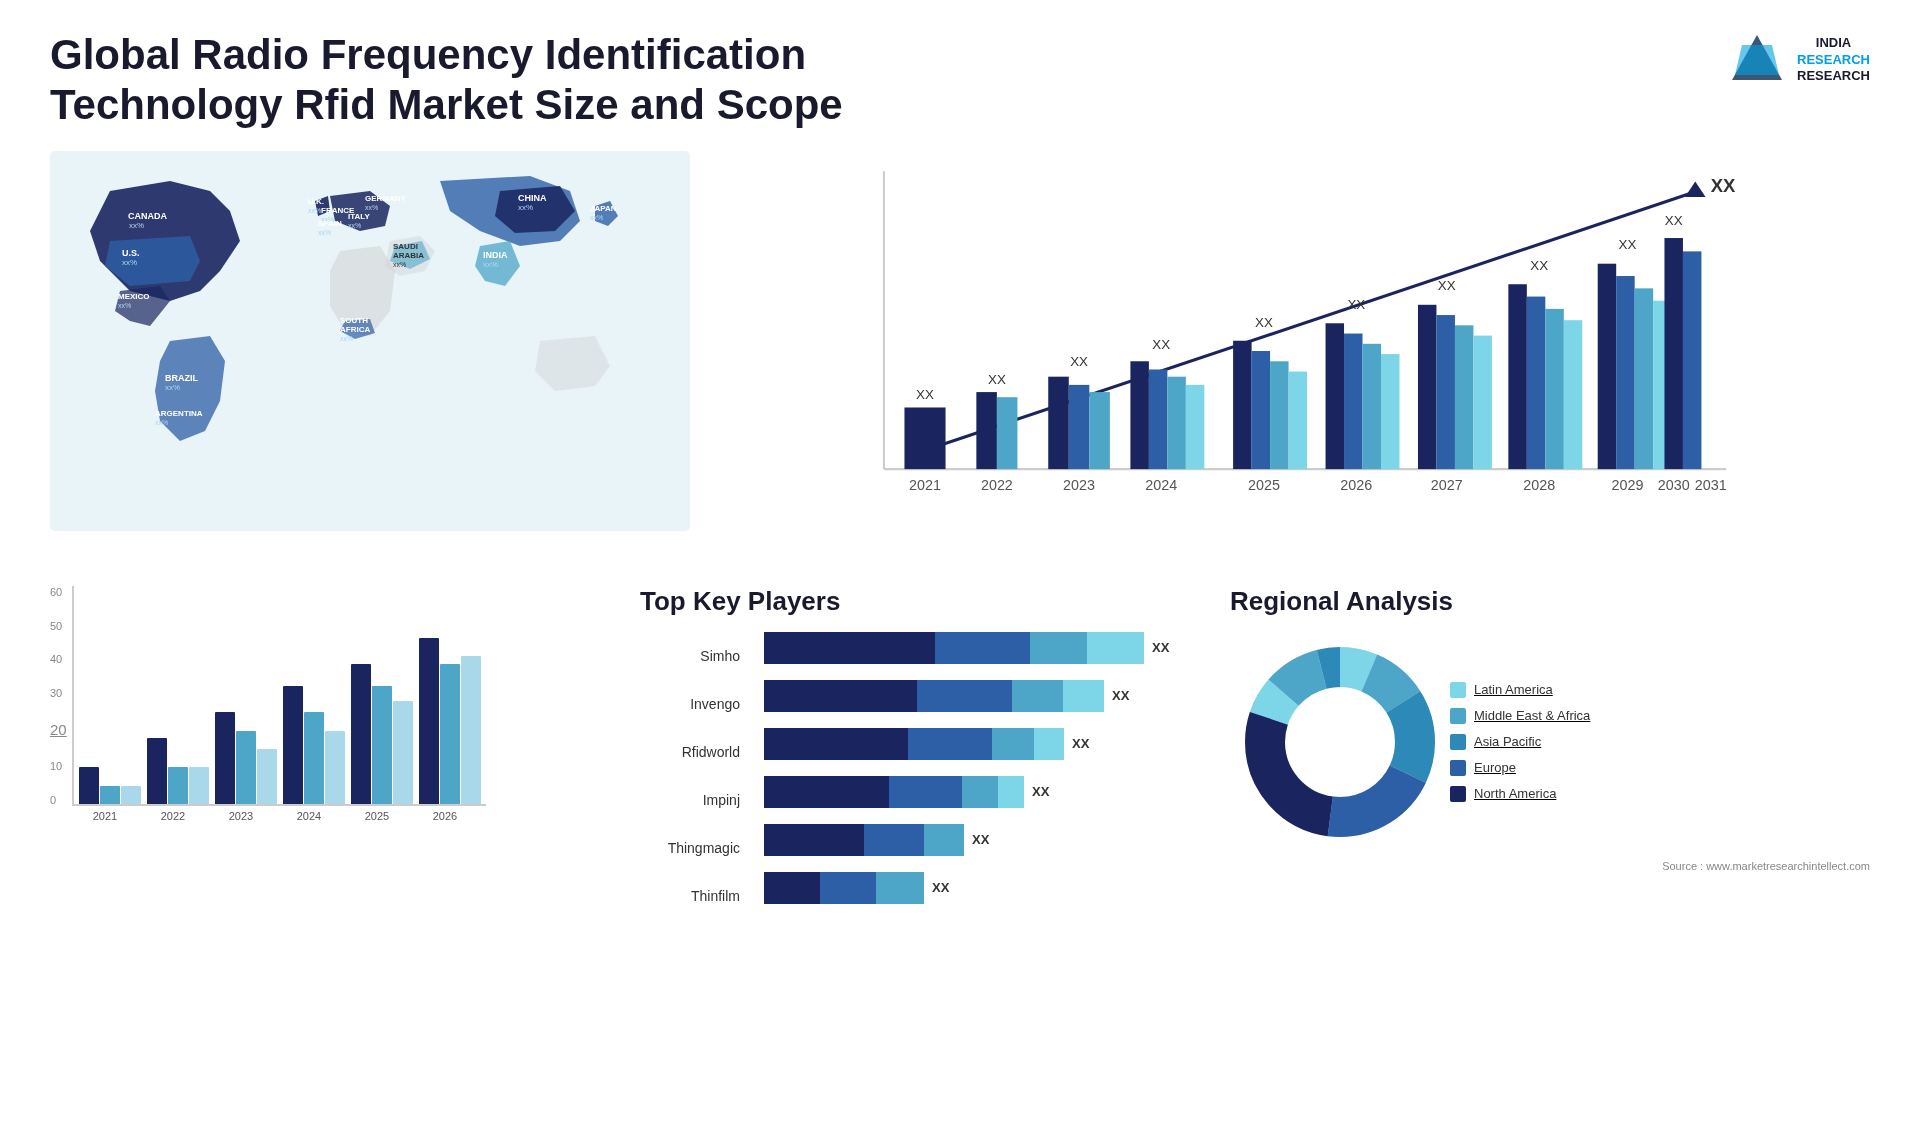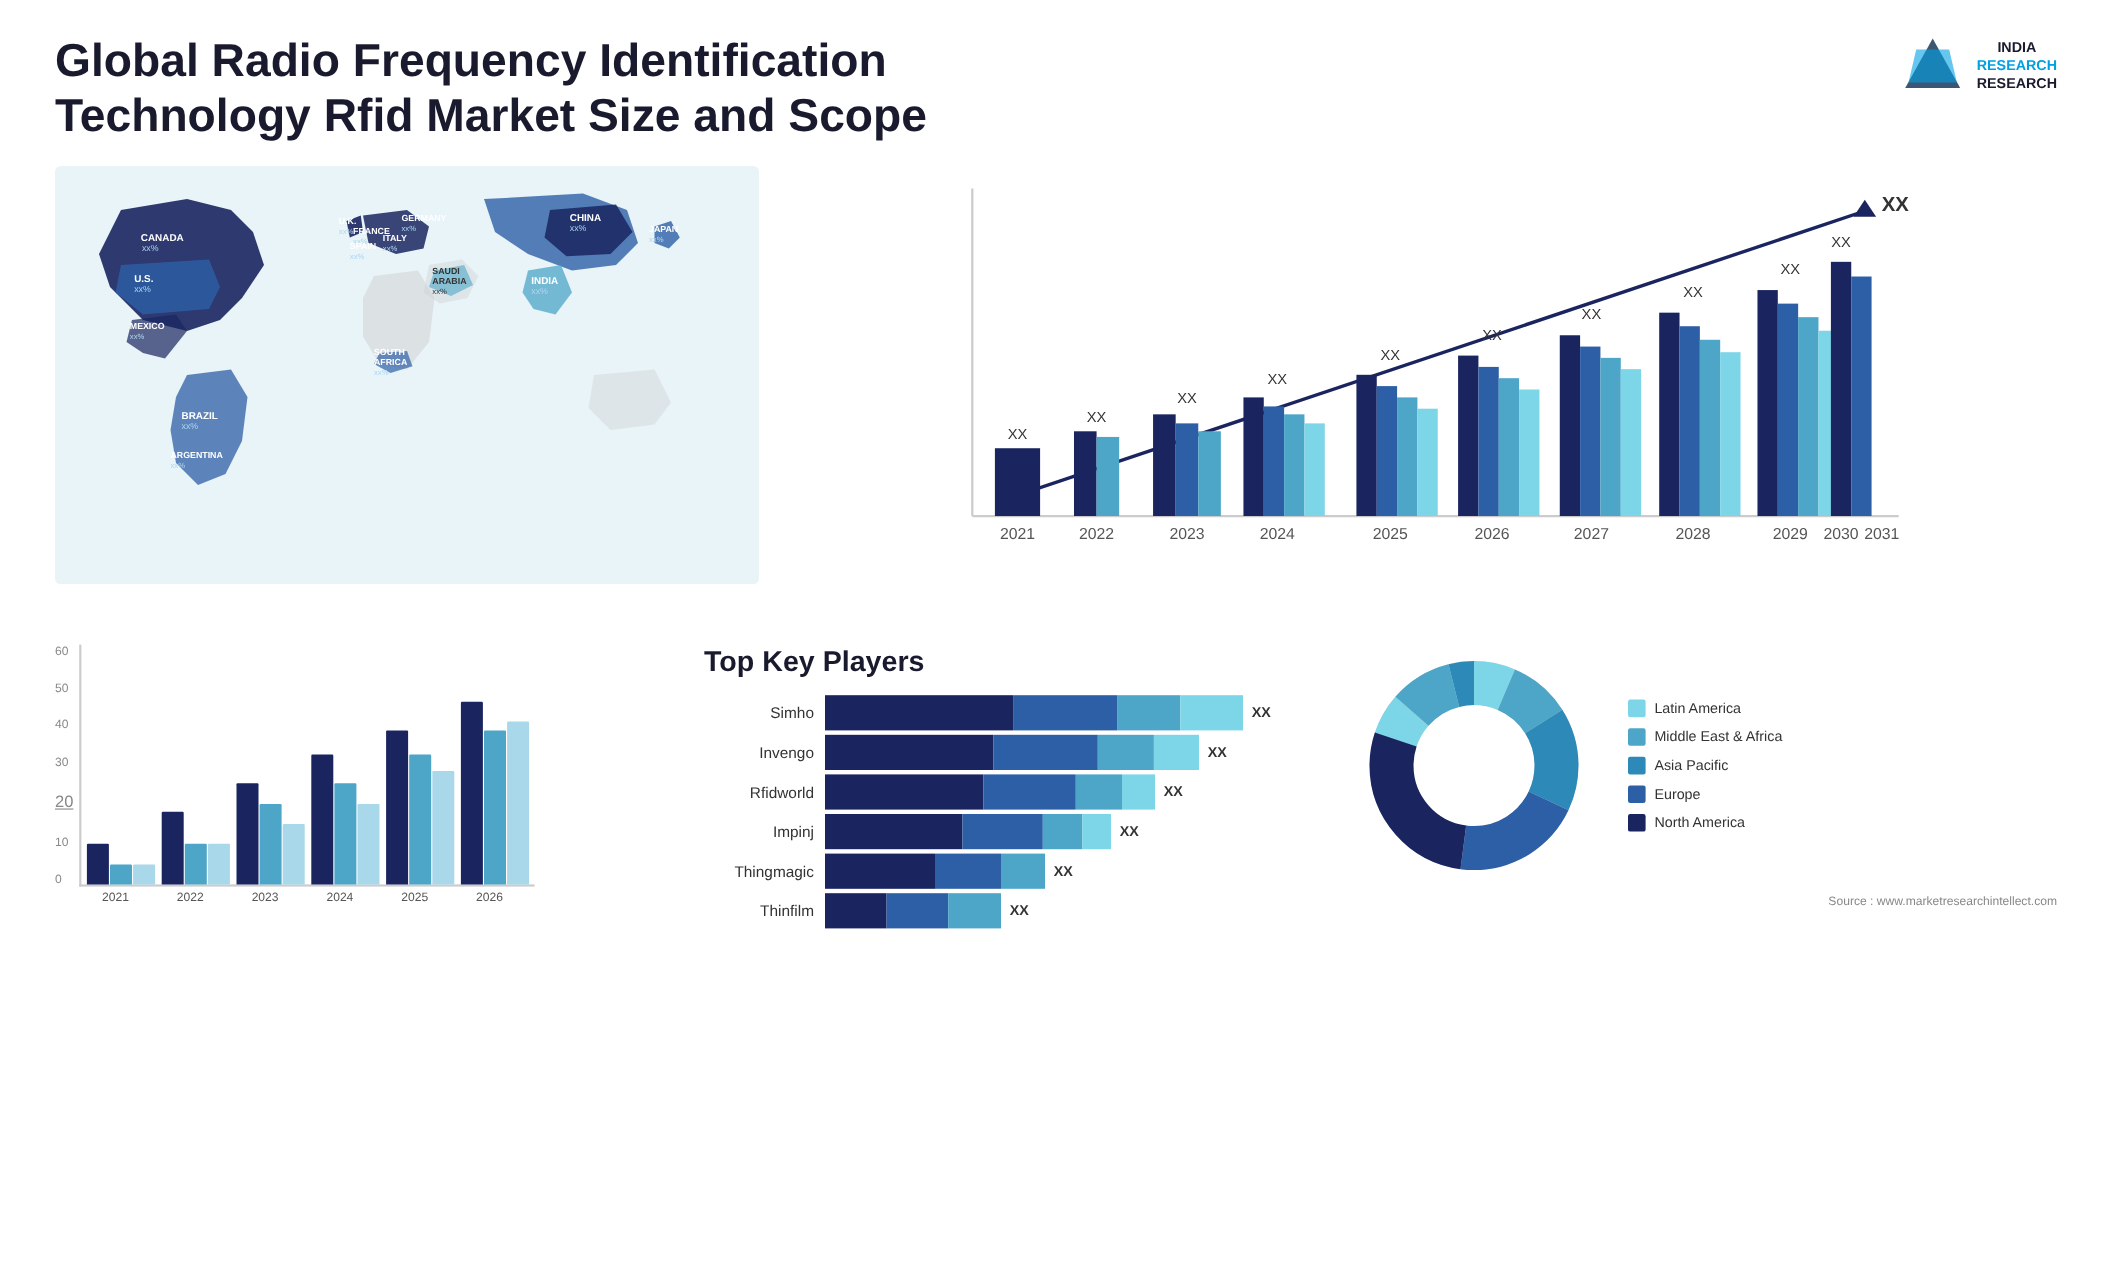--- a/index.html
+++ b/index.html
@@ -74,23 +74,23 @@
       font-size: 14px;
       color: #333;
     }
     .legend-dot {
       width: 14px;
       height: 14px;
       border-radius: 50%;
     }
     .player-bar-row {
       display: flex;
-      align-items: center;
-      margin-bottom: 4px;
-      gap: 10px;
+      align-items: flex-end;
+      margin-bottom: 16px;
+      gap: 24px;
     }
     .player-name {
       width: 100px;
       font-size: 14px;
       color: #333;
       text-align: right;
       flex-shrink: 0;
     }
     .player-bar-container {
       flex: 1;
@@ -100,22 +100,22 @@
       position: relative;
     }
     .player-bar-xx {
       font-size: 13px;
       color: #333;
       margin-left: 8px;
       font-weight: 600;
     }
     .donut-area {
       display: flex;
-      gap: 30px;
       align-items: center;
+      text-decoration: underline;
     }
     .donut-legend {
       display: flex;
       flex-direction: column;
       gap: 10px;
     }
     .donut-legend-item {
       display: flex;
       align-items: center;
       gap: 8px;
@@ -466,20 +466,21 @@
               <div style="width:35%; background:#2d5fa6;"></div>
               <div style="width:30%; background:#4da6c8;"></div>
             </div>
             <span class="player-bar-xx">XX</span>
           </div>
         </div>
       </div>
     </div>
 
     <div>
+      <div class="section-title">Regional Analysis</div>
       <div class="donut-area">
 
         <svg width="220" height="220" viewBox="0 0 220 220">
 
           <circle cx="110" cy="110" r="75" fill="none" stroke="#e0e0e0" stroke-width="40"></circle>
 
           <circle cx="110" cy="110" r="75" fill="none" stroke="#7dd6e8" stroke-width="40" stroke-dasharray="30.16 346.36" stroke-dashoffset="0" transform="rotate(-90 110 110)"></circle>
 
           <circle cx="110" cy="110" r="75" fill="none" stroke="#4da6c8" stroke-width="40" stroke-dasharray="45.24 331.28" stroke-dashoffset="-30.16" transform="rotate(-90 110 110)"></circle>
 

